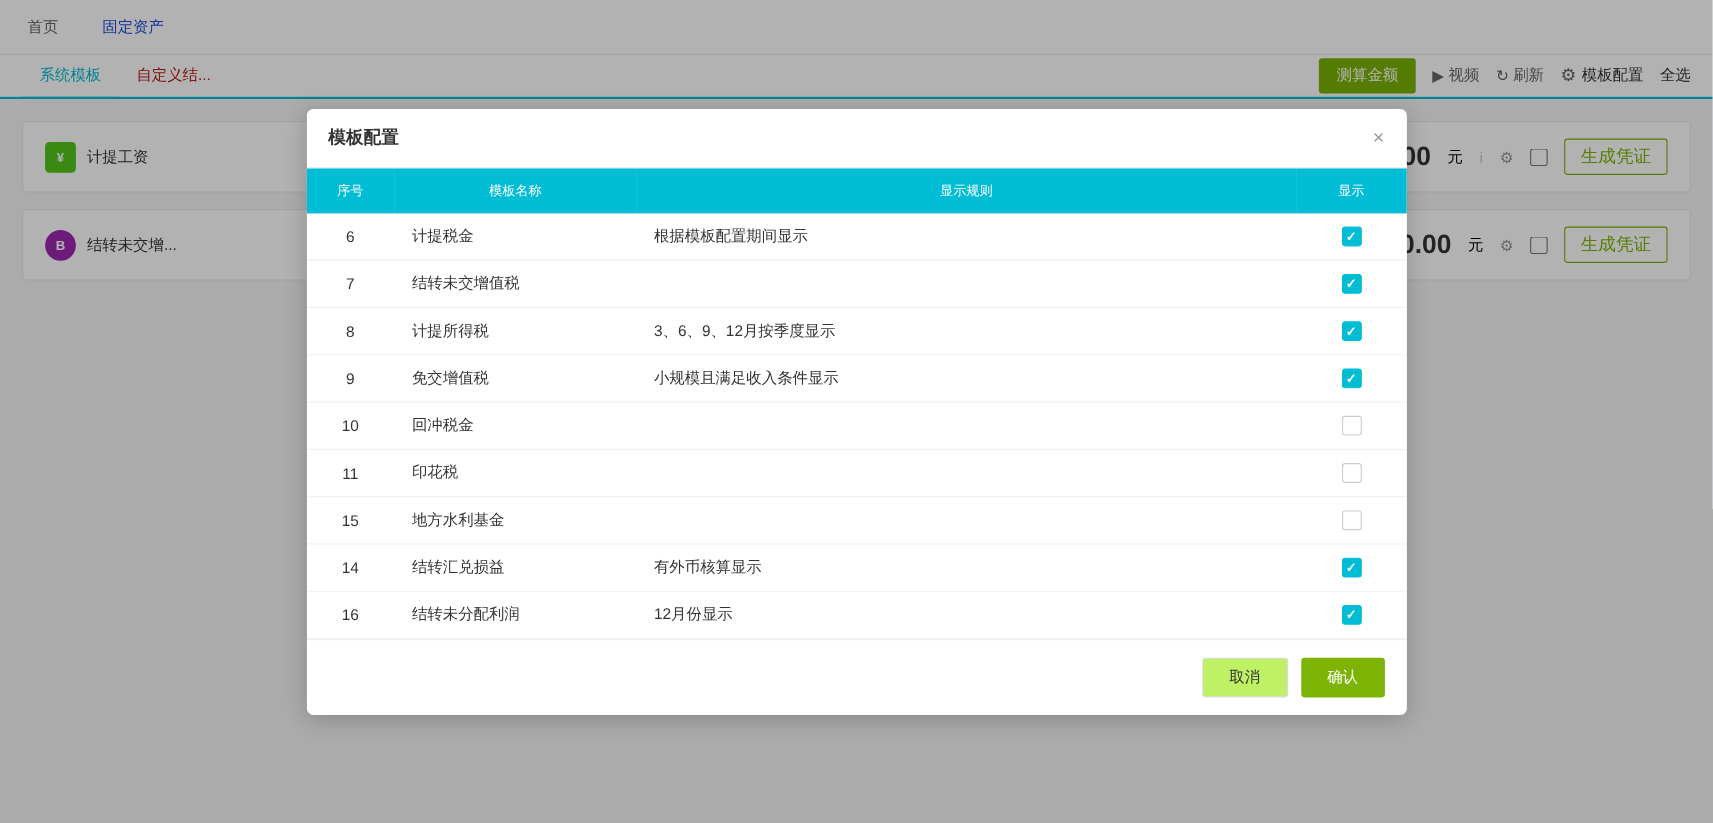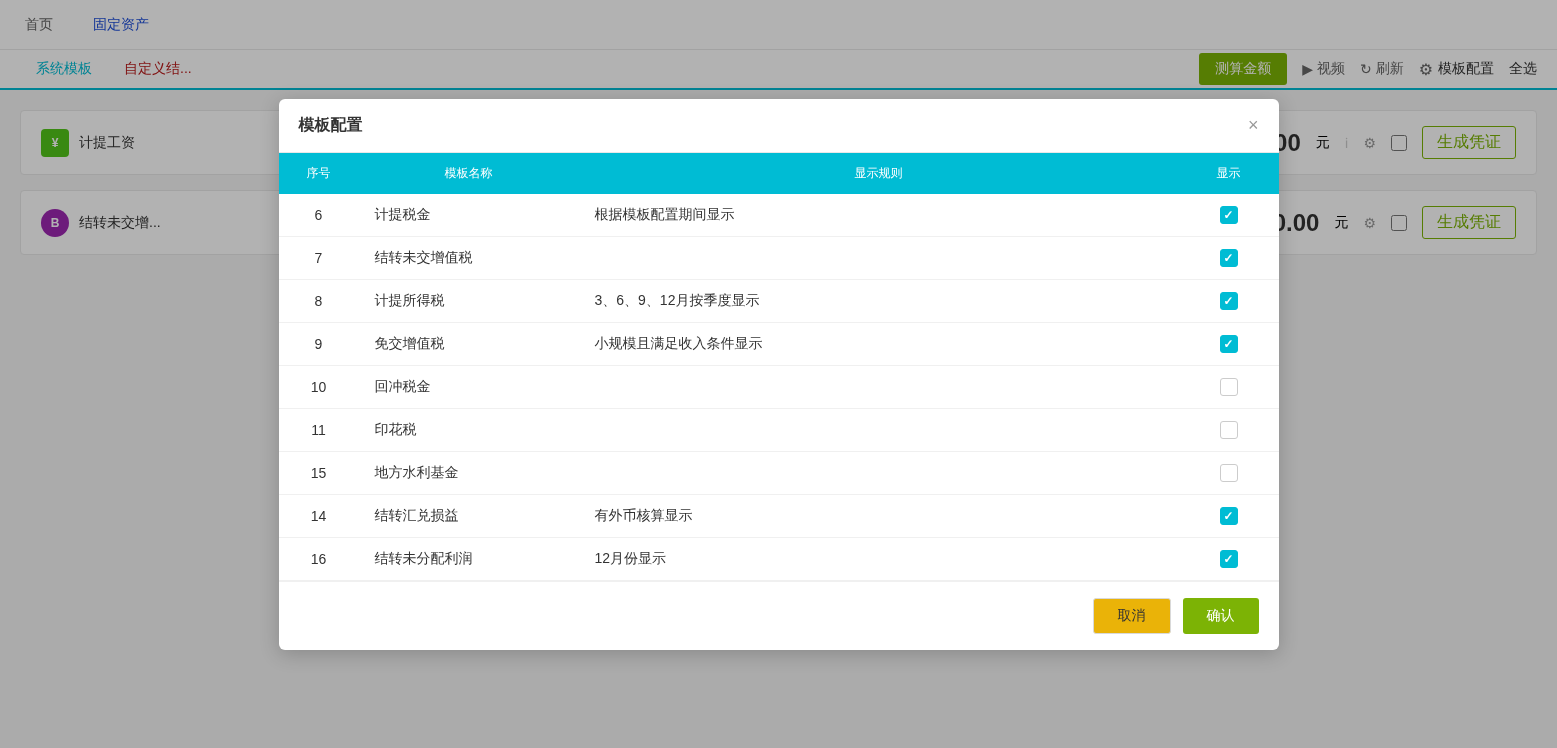--- a/index.html
+++ b/index.html
@@ -253,21 +253,21 @@
       padding: 16px 20px;
       display: flex;
       justify-content: flex-end;
       gap: 12px;
       border-top: 1px solid #f0f0f0;
     }
 
     .btn-cancel {
       padding: 8px 24px;
       border: 1px solid #d9d9d9;
-      background: #eab308;
+      background: #bef264;
       color: #333;
       border-radius: 3px;
       cursor: pointer;
       font-size: 14px;
     }
 
     .btn-confirm {
       padding: 8px 24px;
       background: #7cb305;
       color: #fff;

